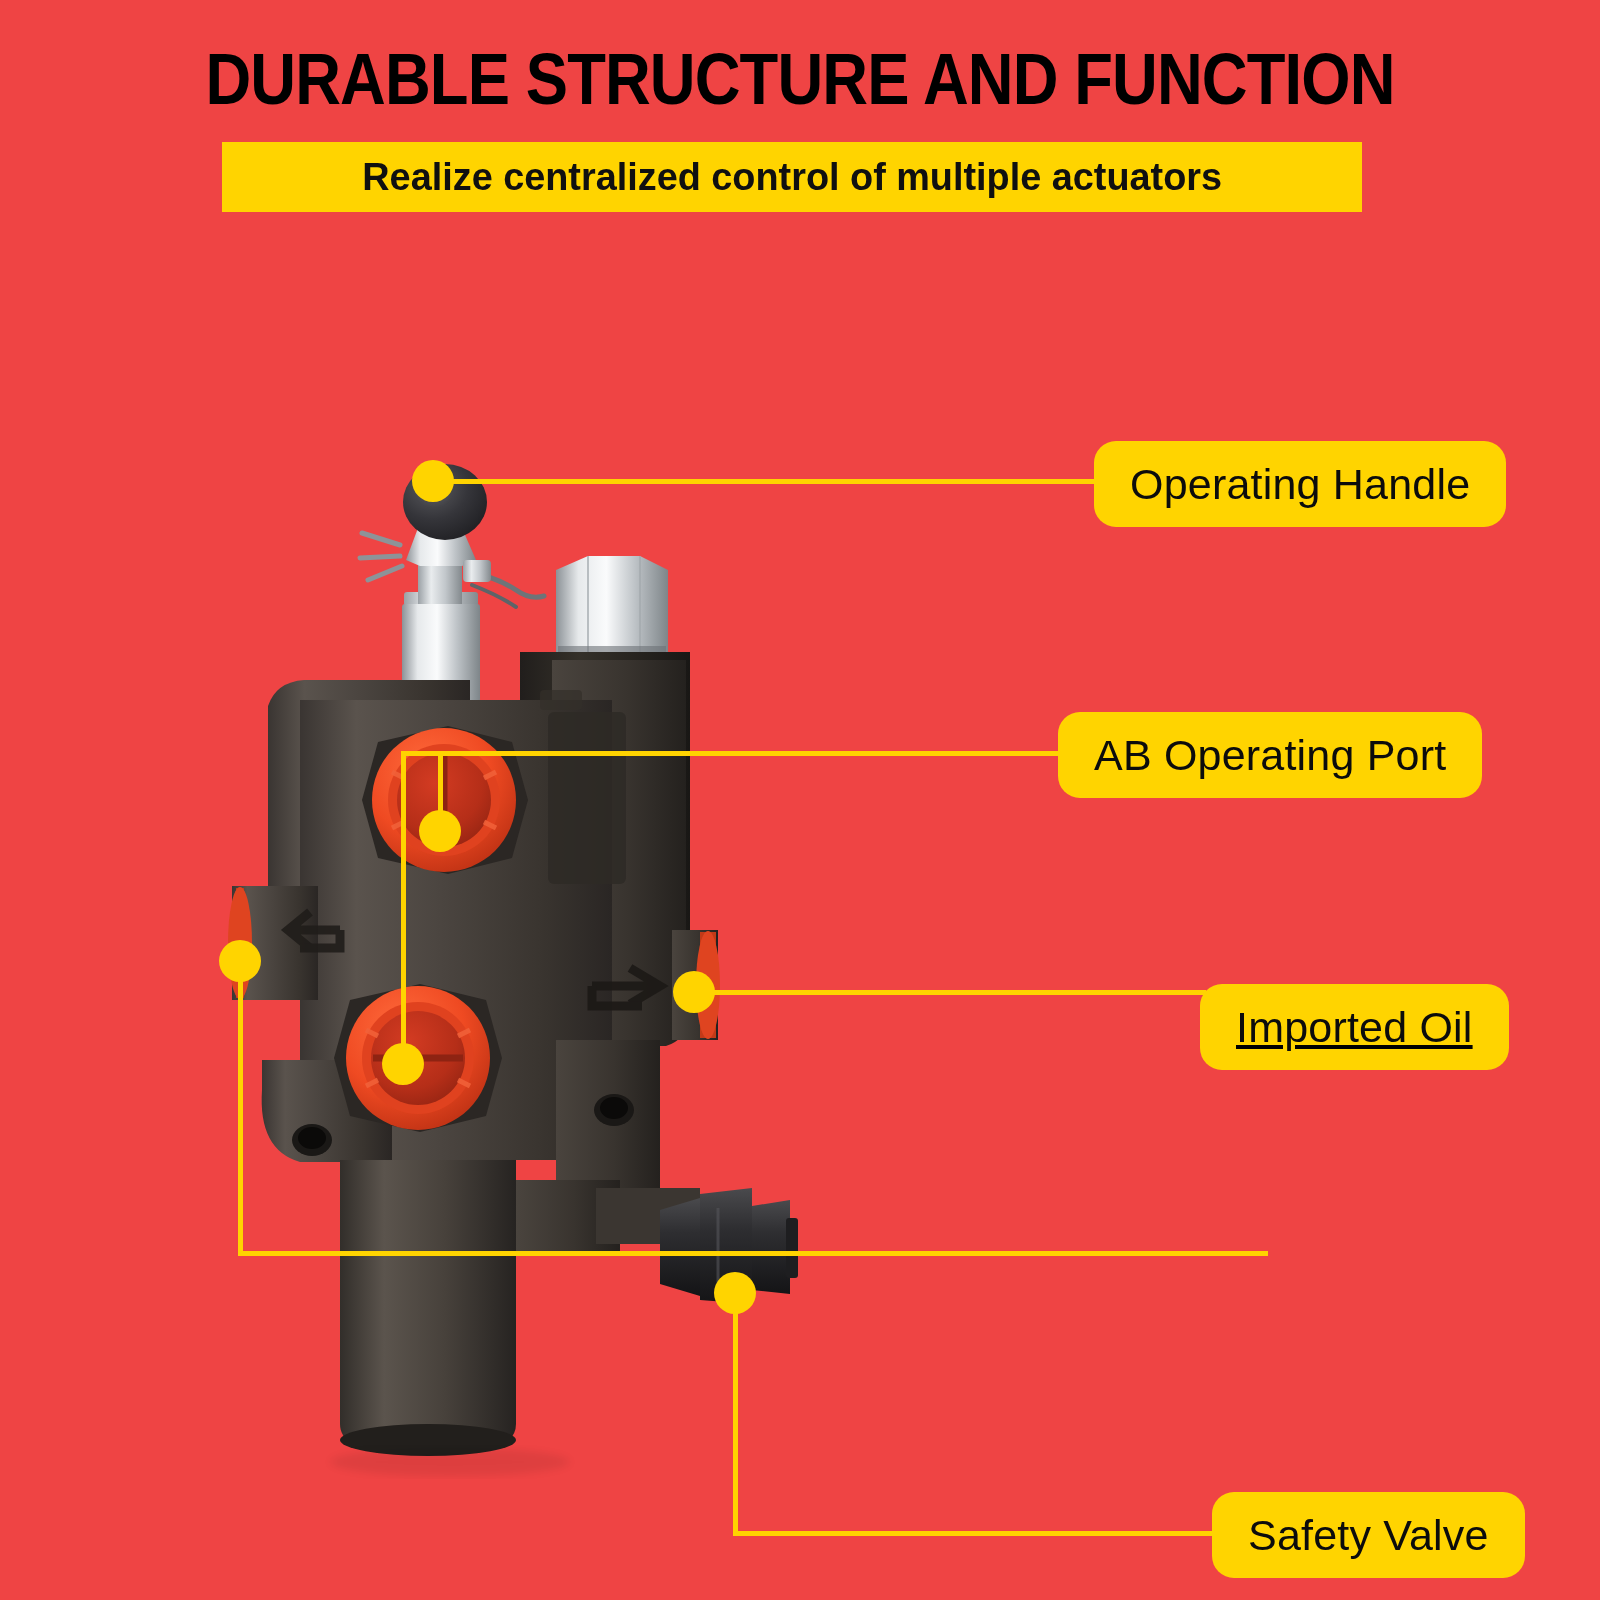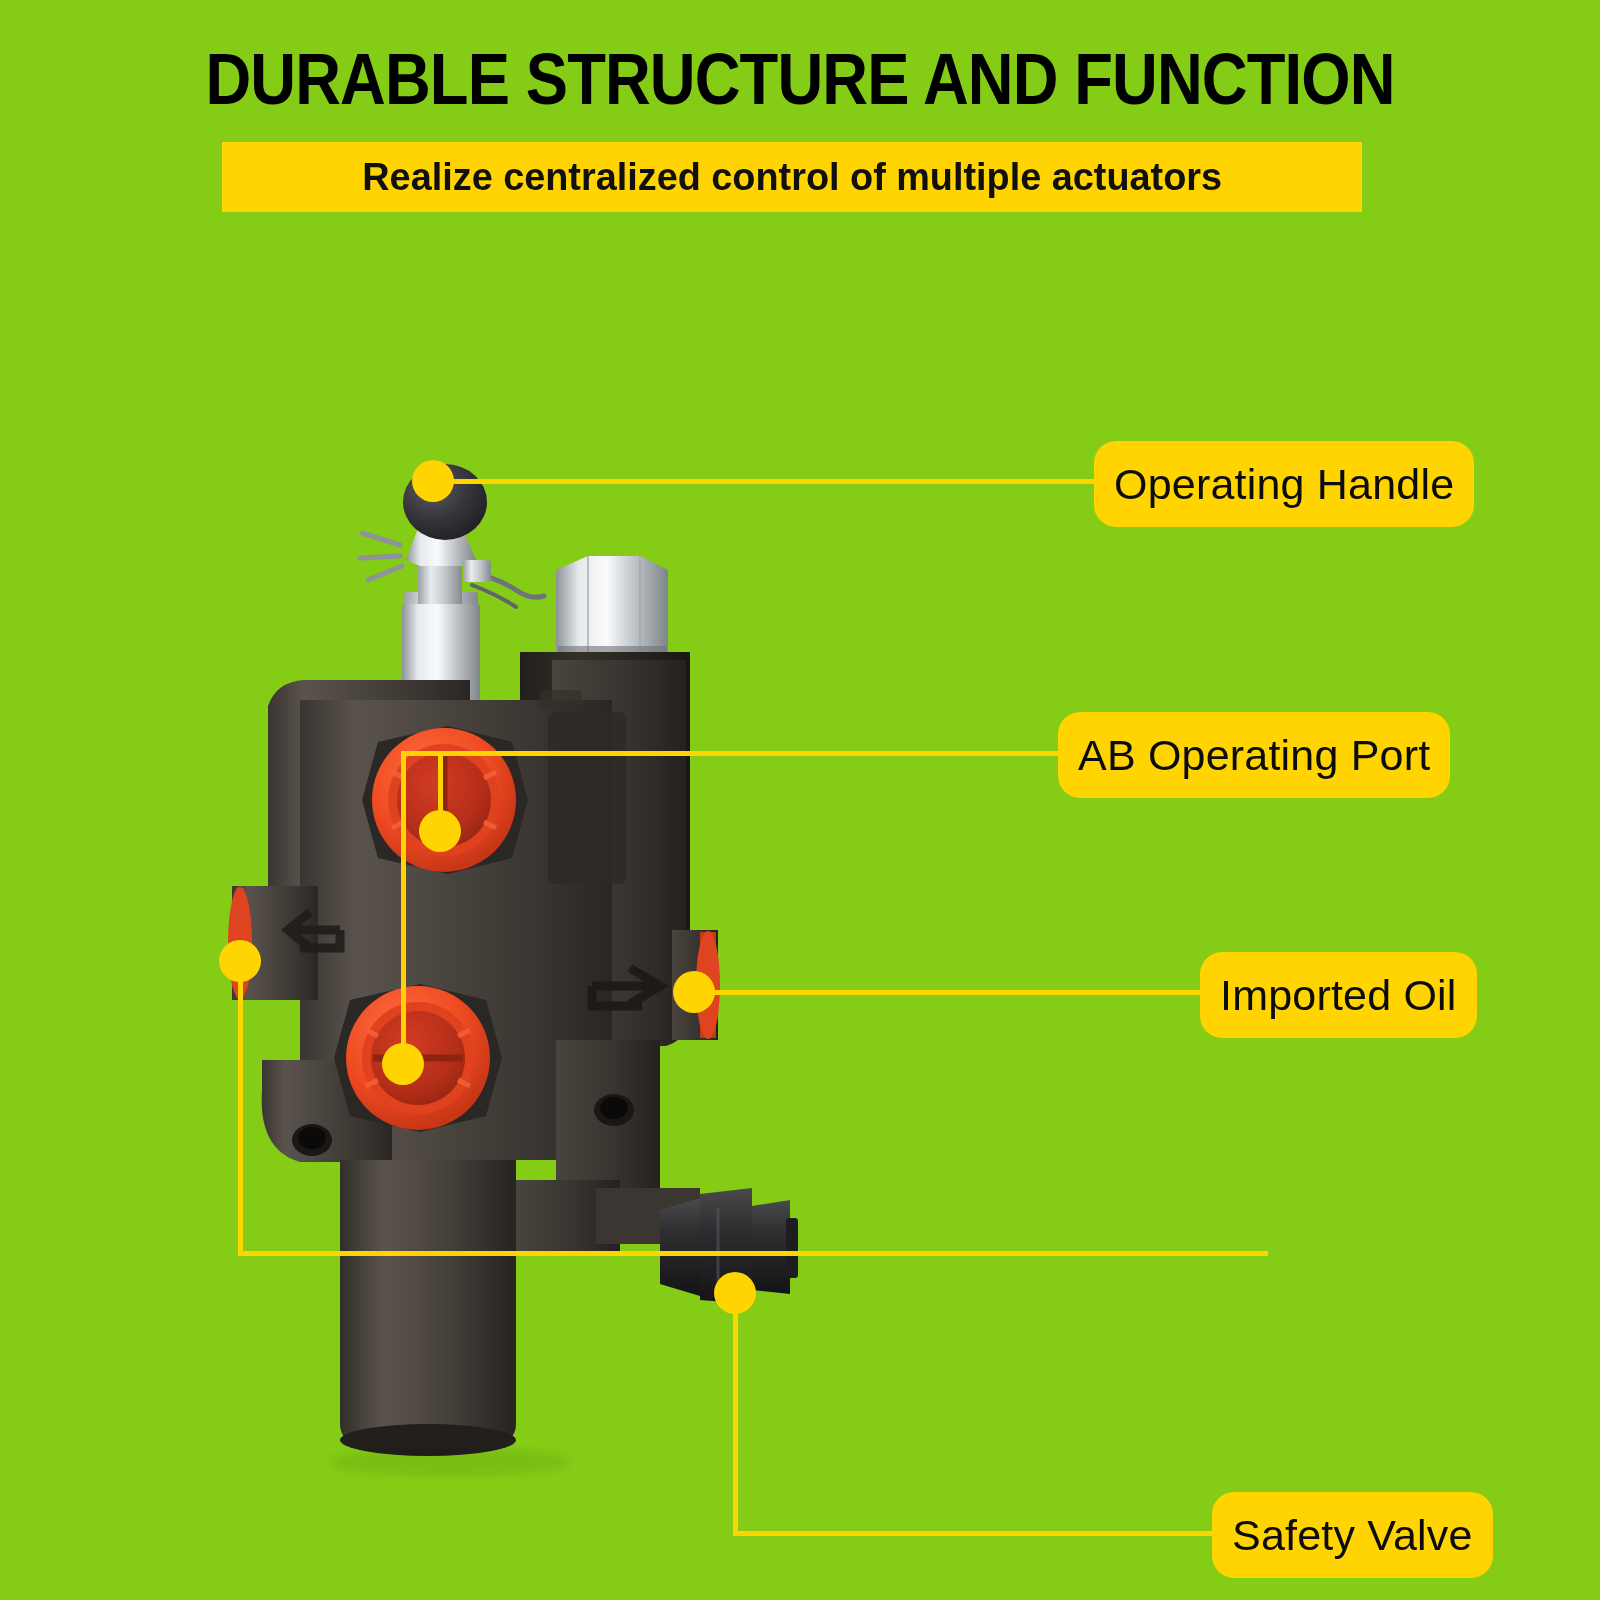--- a/index.html
+++ b/index.html
@@ -2,21 +2,21 @@
 <html><head>
 <meta charset="utf-8">
 <style>
   * { box-sizing: border-box; margin: 0; padding: 0; }
   html, body {
     width: 1600px; height: 1600px;
     background: #ffffff;
     font-family: "Liberation Sans", sans-serif;
     overflow: hidden;
   }
-  #root { position: relative; width: 1600px; height: 1600px; background: #84cc16; }
+  #root { position: relative; width: 1600px; height: 1600px; background: #ef4444; }
 
   
   .title {
     position: absolute; left: 0; top: 38px; width: 1600px;
     text-align: center;
     font-family: "Liberation Sans", sans-serif;
     font-weight: bold;
     font-size: 72px;
     letter-spacing: -1px;
     color: #000;
@@ -45,21 +45,21 @@
     position: absolute; width: 42px; height: 42px;
     background: #FFD400; border-radius: 50%;
   }
 
   
   .pill {
     position: absolute;
     background: #FFD400;
     border-radius: 22px;
     display: flex; align-items: center;
-    padding: 0 20px;
+    padding: 0 36px;
     height: 86px;
   }
   .pill span {
     font-family: "Liberation Sans", sans-serif;
     font-size: 43px;
     color: #0c0c0c;
     white-space: nowrap;
     letter-spacing: 0.2px;
   }
 
@@ -258,21 +258,21 @@
   <div class="line-v" style="left:438px; top:751px; height:85px;"></div>
   <div class="line-v" style="left:401px; top:751px; height:318px;"></div>
   <div class="dot" style="left:419px; top:810px;"></div>
   <div class="dot" style="left:382px; top:1043px;"></div>
   <div class="pill" style="left:1058px; top:712px;">
     <span>AB Operating Port</span>
   </div>
 
   <div class="line-h" style="left:694px; top:990px; width:512px;"></div>
   <div class="dot" style="left:673px; top:971px;"></div>
-  <div class="pill" style="left:1200px; top:952px;">
+  <div class="pill" style="left:1200px; top:984px;text-decoration:underline;">
     <span>Imported Oil</span>
   </div>
 
   <div class="line-v" style="left:238px; top:960px; height:293px;"></div>
   <div class="line-h" style="left:238px; top:1251px; width:1030px;"></div>
   <div class="dot" style="left:219px; top:940px;"></div>
 
   <div class="line-v" style="left:733px; top:1293px; height:243px;"></div>
   <div class="line-h" style="left:733px; top:1531px; width:490px;"></div>
   <div class="dot" style="left:714px; top:1272px;"></div>

